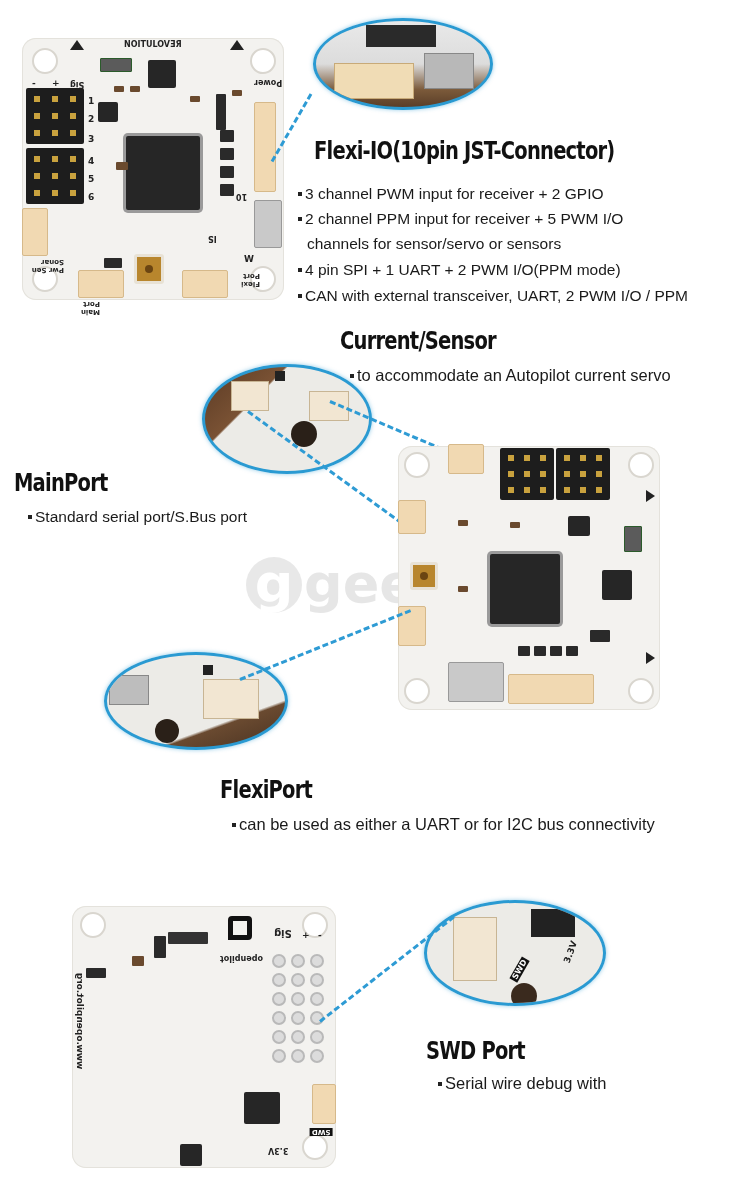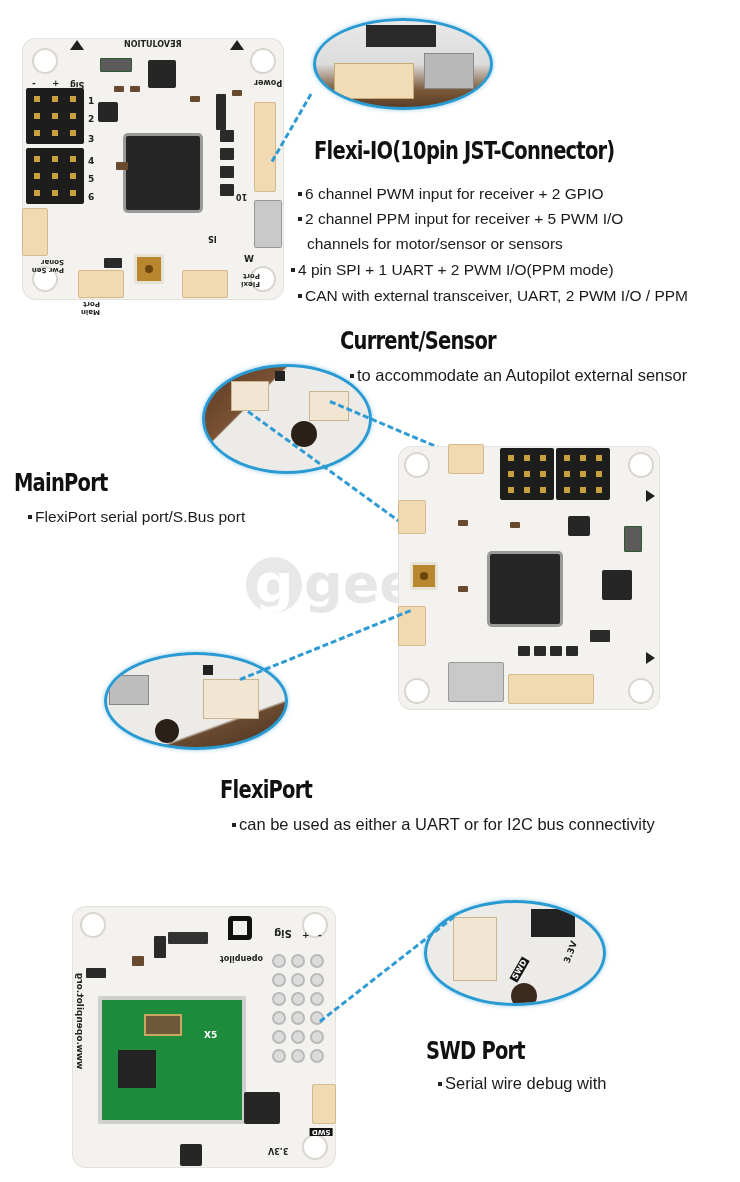--- a/index.html
+++ b/index.html
@@ -103,40 +103,40 @@
 </div>
 
 <div class="lens" style="left:313px;top:18px;width:180px;height:92px;background:linear-gradient(180deg,#e9e9e9 0%,#dcdcdc 50%,#7b5a3a 80%,#5a3e28 100%);">
   <div class="abs" style="left:50px;top:4px;width:70px;height:22px;background:#2a2a2a;"></div>
   <div class="abs" style="left:18px;top:42px;width:80px;height:36px;background:#f0dcb5;border:1px solid #c8aa78;"></div>
   <div class="abs" style="left:108px;top:32px;width:50px;height:36px;background:#b8b8b8;border:1px solid #888;"></div>
 </div>
 <div class="dash" style="left:272px;top:160px;width:78px;transform:rotate(-60deg);"></div>
 
 <div class="abs heading" style="left:314px;top:136px;font-size:25px;">Flexi-IO(10pin JST-Connector)</div>
-<div class="abs bullet" style="left:298px;top:185px;"><span class="sq"></span><span>6 channel PWM input for receiver + 2 GPIO</span></div>
+<div class="abs bullet" style="left:298px;top:185px;"><span class="sq"></span><span>3 channel PWM input for receiver + 2 GPIO</span></div>
 <div class="abs bullet" style="left:298px;top:210px;"><span class="sq"></span><span>2 channel PPM input for receiver + 5 PWM I/O</span></div>
-<div class="abs bullet" style="left:307px;top:235px;">channels for motor/sensor or sensors</div>
-<div class="abs bullet" style="left:291px;top:261px;"><span class="sq"></span><span>4 pin SPI + 1 UART + 2 PWM I/O(PPM mode)</span></div>
+<div class="abs bullet" style="left:307px;top:235px;">channels for sensor/servo or sensors</div>
+<div class="abs bullet" style="left:298px;top:261px;"><span class="sq"></span><span>4 pin SPI + 1 UART + 2 PWM I/O(PPM mode)</span></div>
 <div class="abs bullet" style="left:298px;top:287px;"><span class="sq"></span><span>CAN with external transceiver, UART, 2 PWM I/O / PPM</span></div>
 
 <div class="abs heading" style="left:340px;top:326px;font-size:25px;">Current/Sensor</div>
-<div class="abs bullet" style="left:350px;top:366px;font-size:16.5px;"><span class="sq"></span><span>to accommodate an Autopilot external sensor</span></div>
+<div class="abs bullet" style="left:350px;top:366px;font-size:16.5px;"><span class="sq"></span><span>to accommodate an Autopilot current servo</span></div>
 
 <div class="lens" style="left:202px;top:364px;width:170px;height:110px;background:linear-gradient(135deg,#5a3a24 0%,#7a5234 30%,#ecebe7 31%,#ecebe7 100%);">
   <div class="abs" style="left:26px;top:14px;width:38px;height:30px;background:#f2e6d2;border:1px solid #c8b594;"></div>
   <div class="abs" style="left:104px;top:24px;width:40px;height:30px;background:#f2e6d2;border:1px solid #c8b594;"></div>
   <div class="abs" style="left:70px;top:4px;width:10px;height:10px;background:#222;"></div>
   <div class="abs" style="left:86px;top:54px;width:26px;height:26px;border-radius:50%;background:#2a2018;"></div>
 </div>
 <div class="dash" style="left:330px;top:400px;width:140px;transform:rotate(23deg);"></div>
 <div class="dash" style="left:248px;top:410px;width:190px;transform:rotate(36deg);"></div>
 
 <div class="abs heading" style="left:14px;top:468px;font-size:25px;">MainPort</div>
-<div class="abs bullet" style="left:28px;top:508px;"><span class="sq"></span><span>FlexiPort serial port/S.Bus port</span></div>
+<div class="abs bullet" style="left:28px;top:508px;"><span class="sq"></span><span>Standard serial port/S.Bus port</span></div>
 
 <div class="watermark" style="left:246px;top:552px;"><span class="g">g</span><span>geekb</span></div>
 
 <div class="abs board" style="left:398px;top:446px;width:262px;height:264px;">
   <div class="hole" style="left:6px;top:6px;"></div>
   <div class="hole" style="left:230px;top:6px;"></div>
   <div class="hole" style="left:6px;top:232px;"></div>
   <div class="hole" style="left:230px;top:232px;"></div>
   <div class="jst" style="left:50px;top:-2px;width:36px;height:30px;"></div>
   <div class="header-block" style="left:102px;top:2px;width:54px;height:52px;">
@@ -200,25 +200,20 @@
   <div class="silk" style="left:-40px;top:110px;font-size:9px;transform:rotate(90deg) scaleX(-1);">www.openpilot.org</div>
   <div class="silk" style="left:148px;top:48px;font-size:8px;transform:rotate(180deg);">openpilot</div>
   <div class="chip" style="left:156px;top:10px;width:24px;height:24px;background:transparent;border:5px solid #111;border-radius:4px 4px 4px 0;"></div>
   <div class="silk" style="left:202px;top:22px;font-size:10px;transform:rotate(180deg);">Sig</div>
   <div class="silk" style="left:230px;top:24px;">+</div>
   <div class="silk" style="left:246px;top:24px;">-</div>
   <div class="smd dark" style="left:82px;top:30px;width:12px;height:22px;"></div>
   <div class="smd dark" style="left:14px;top:62px;width:20px;height:10px;"></div>
   <div class="smd" style="left:60px;top:50px;width:12px;height:10px;"></div>
   <div class="smd dark" style="left:96px;top:26px;width:40px;height:12px;background:#333;"></div>
-  <div class="rf" style="left:26px;top:90px;width:148px;height:128px;">
-    <div class="abs" style="left:42px;top:14px;width:38px;height:22px;background:#6e5a3a;border:2px solid #c8a860;"></div>
-    <div class="abs" style="left:16px;top:50px;width:38px;height:38px;background:#232323;"></div>
-    <div class="silk" style="left:102px;top:30px;color:#fff;font-size:9px;">X5</div>
-  </div>
   <div class="pad-grid" style="left:200px;top:48px;">
     <div class="pad"></div>
       <div class="pad"></div>
       <div class="pad"></div>
     <div class="pad"></div>
       <div class="pad"></div>
       <div class="pad"></div>
     <div class="pad"></div>
       <div class="pad"></div>
       <div class="pad"></div>

